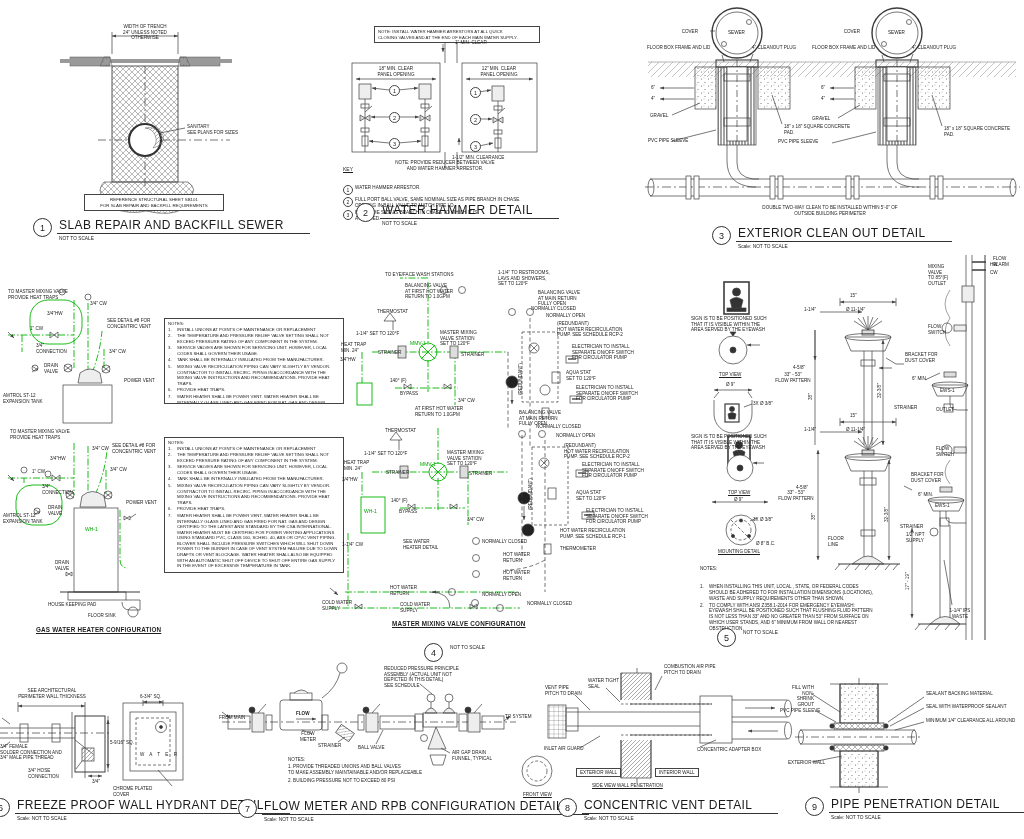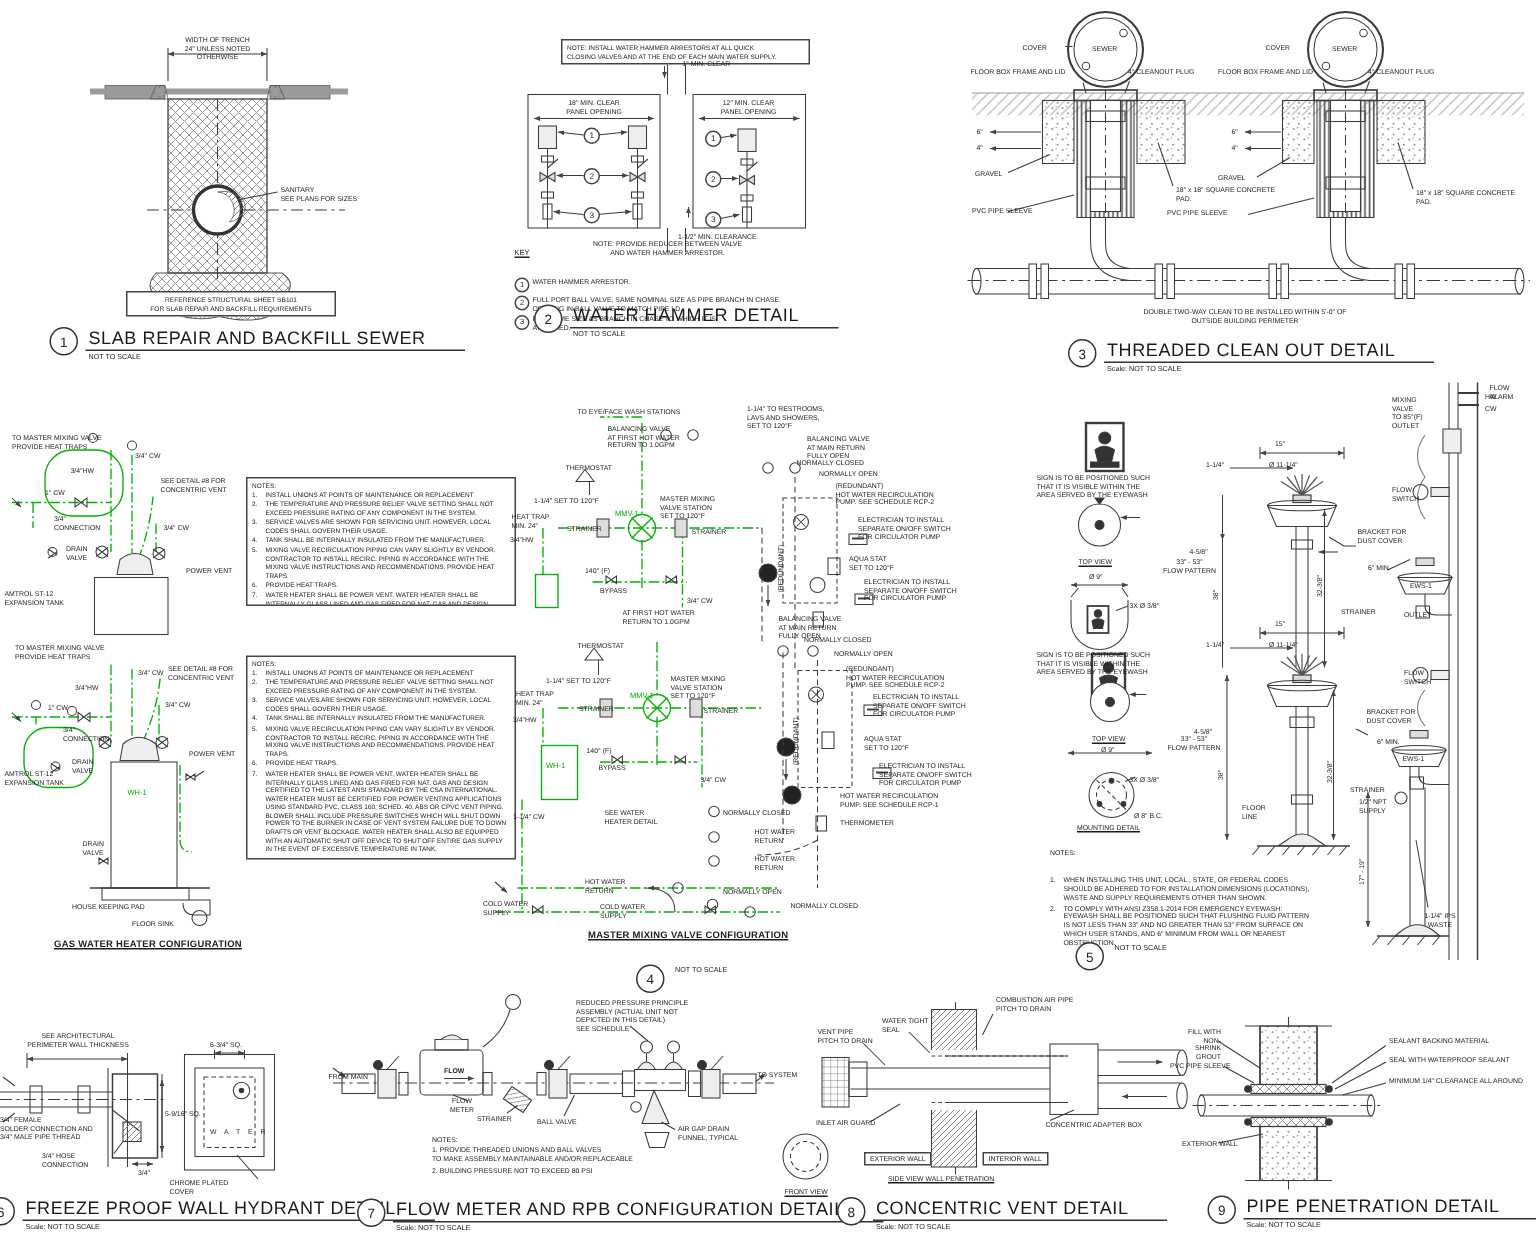--- a/index.html
+++ b/index.html
@@ -265,21 +265,21 @@
   <i class="lbl" style="left:778px;top:139px">PVC PIPE SLEEVE</i>
   <i class="lbl" style="left:784px;top:124px">18" x 18" SQUARE CONCRETE
 PAD.</i>
   <i class="lbl" style="left:944px;top:126px">18" x 18" SQUARE CONCRETE
 PAD.</i>
   <i class="lbl c" style="left:740px;top:205px;width:180px">DOUBLE TWO-WAY CLEAN TO BE INSTALLED WITHIN 5'-0" OF
 OUTSIDE BUILDING PERIMETER</i>
   <div class="titleblock" style="left:712px;top:226px">
     <span class="numcircle">3</span>
     <span class="tcol">
-          <span class="dtitle">THREADED CLEAN OUT DETAIL</span>
+          <span class="dtitle">EXTERIOR CLEAN OUT DETAIL</span>
     <span class="dscale">Scale: NOT TO SCALE</span>
         </span>
   </div>
 </div>
 
 <div class="layer">
   <svg class="cad" width="1024" height="839">
 
     <g stroke="#00b400" stroke-width="0.9" fill="none" stroke-dasharray="7 2 1.5 2">
       <path d="M8 335 H74"></path>

